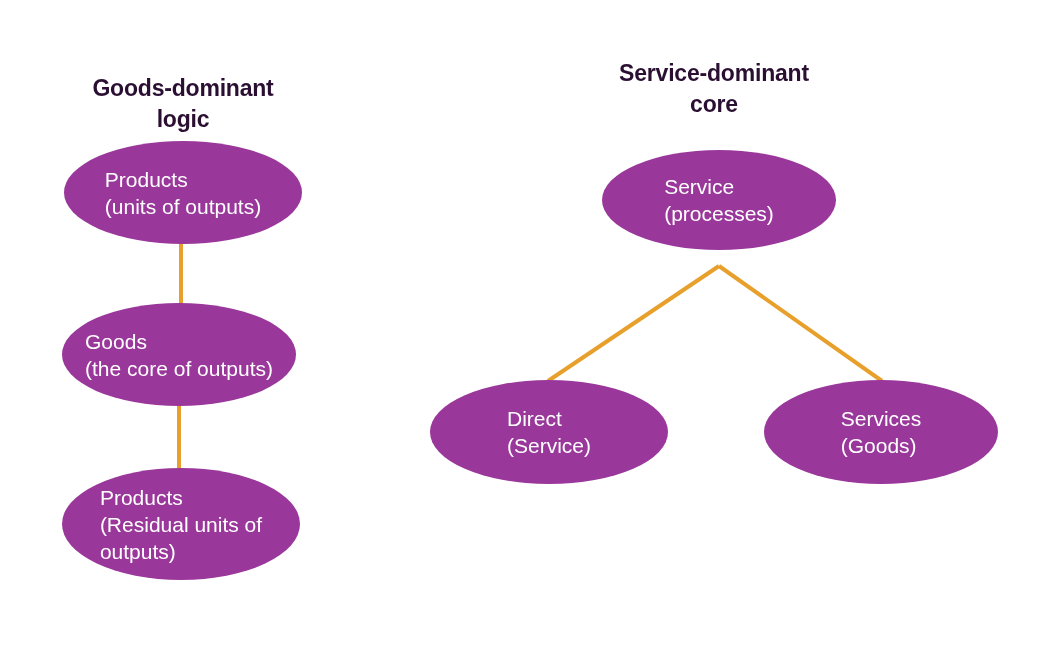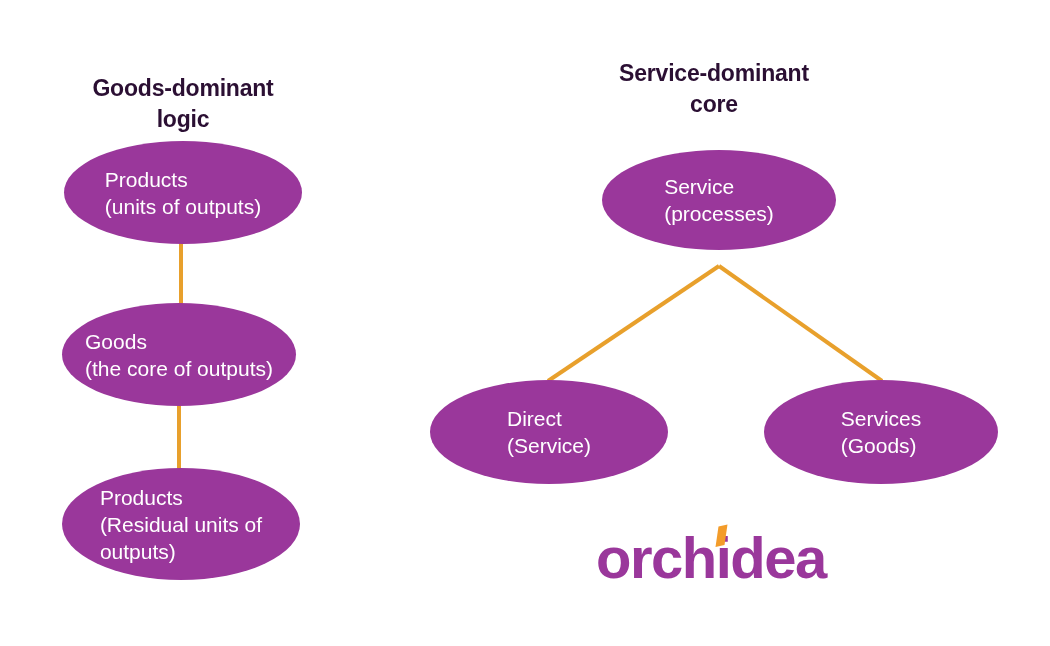--- a/index.html
+++ b/index.html
@@ -139,21 +139,14 @@
   <div class="node" id="node-direct">
     <span class="node-label">Direct
 (Service)</span>
   </div>
 
   <div class="node" id="node-indirect">
     <span class="node-label">Services
 (Goods)</span>
   </div>
 
-  <div id="brand-logo">
-    <svg viewBox="0 0 240 62" width="240" height="62" xmlns="http://www.w3.org/2000/svg">
-      <text class="brand-wordmark" x="0" y="55">orchidea</text>
-
-      <path d="M122.5 3.5 L131.5 1.5 L128.5 22.0 L119.5 24.0 Z" fill="#f39c2a"></path>
-    </svg>
-  </div>
 
 </div>
 
 </body></html>

